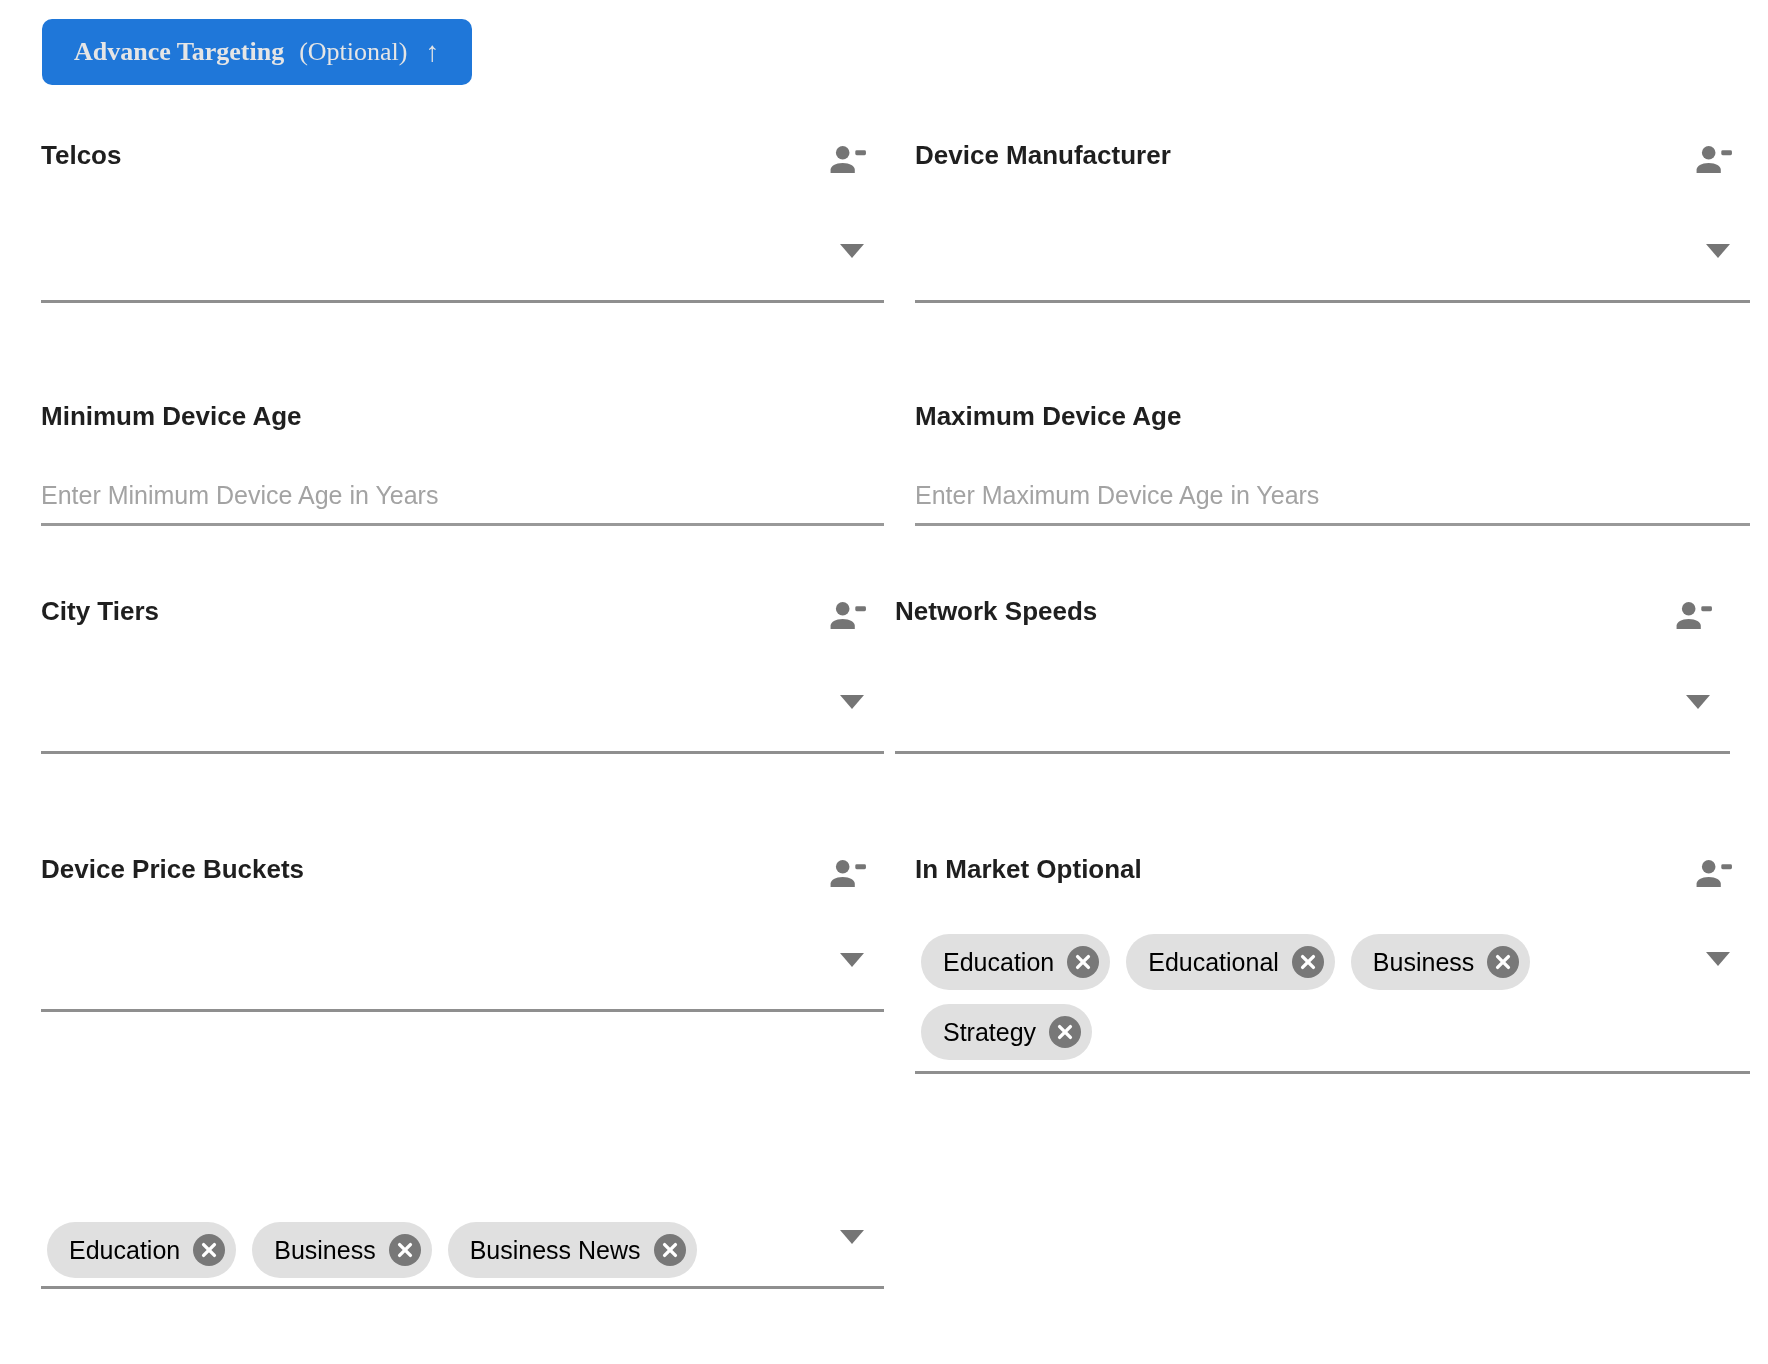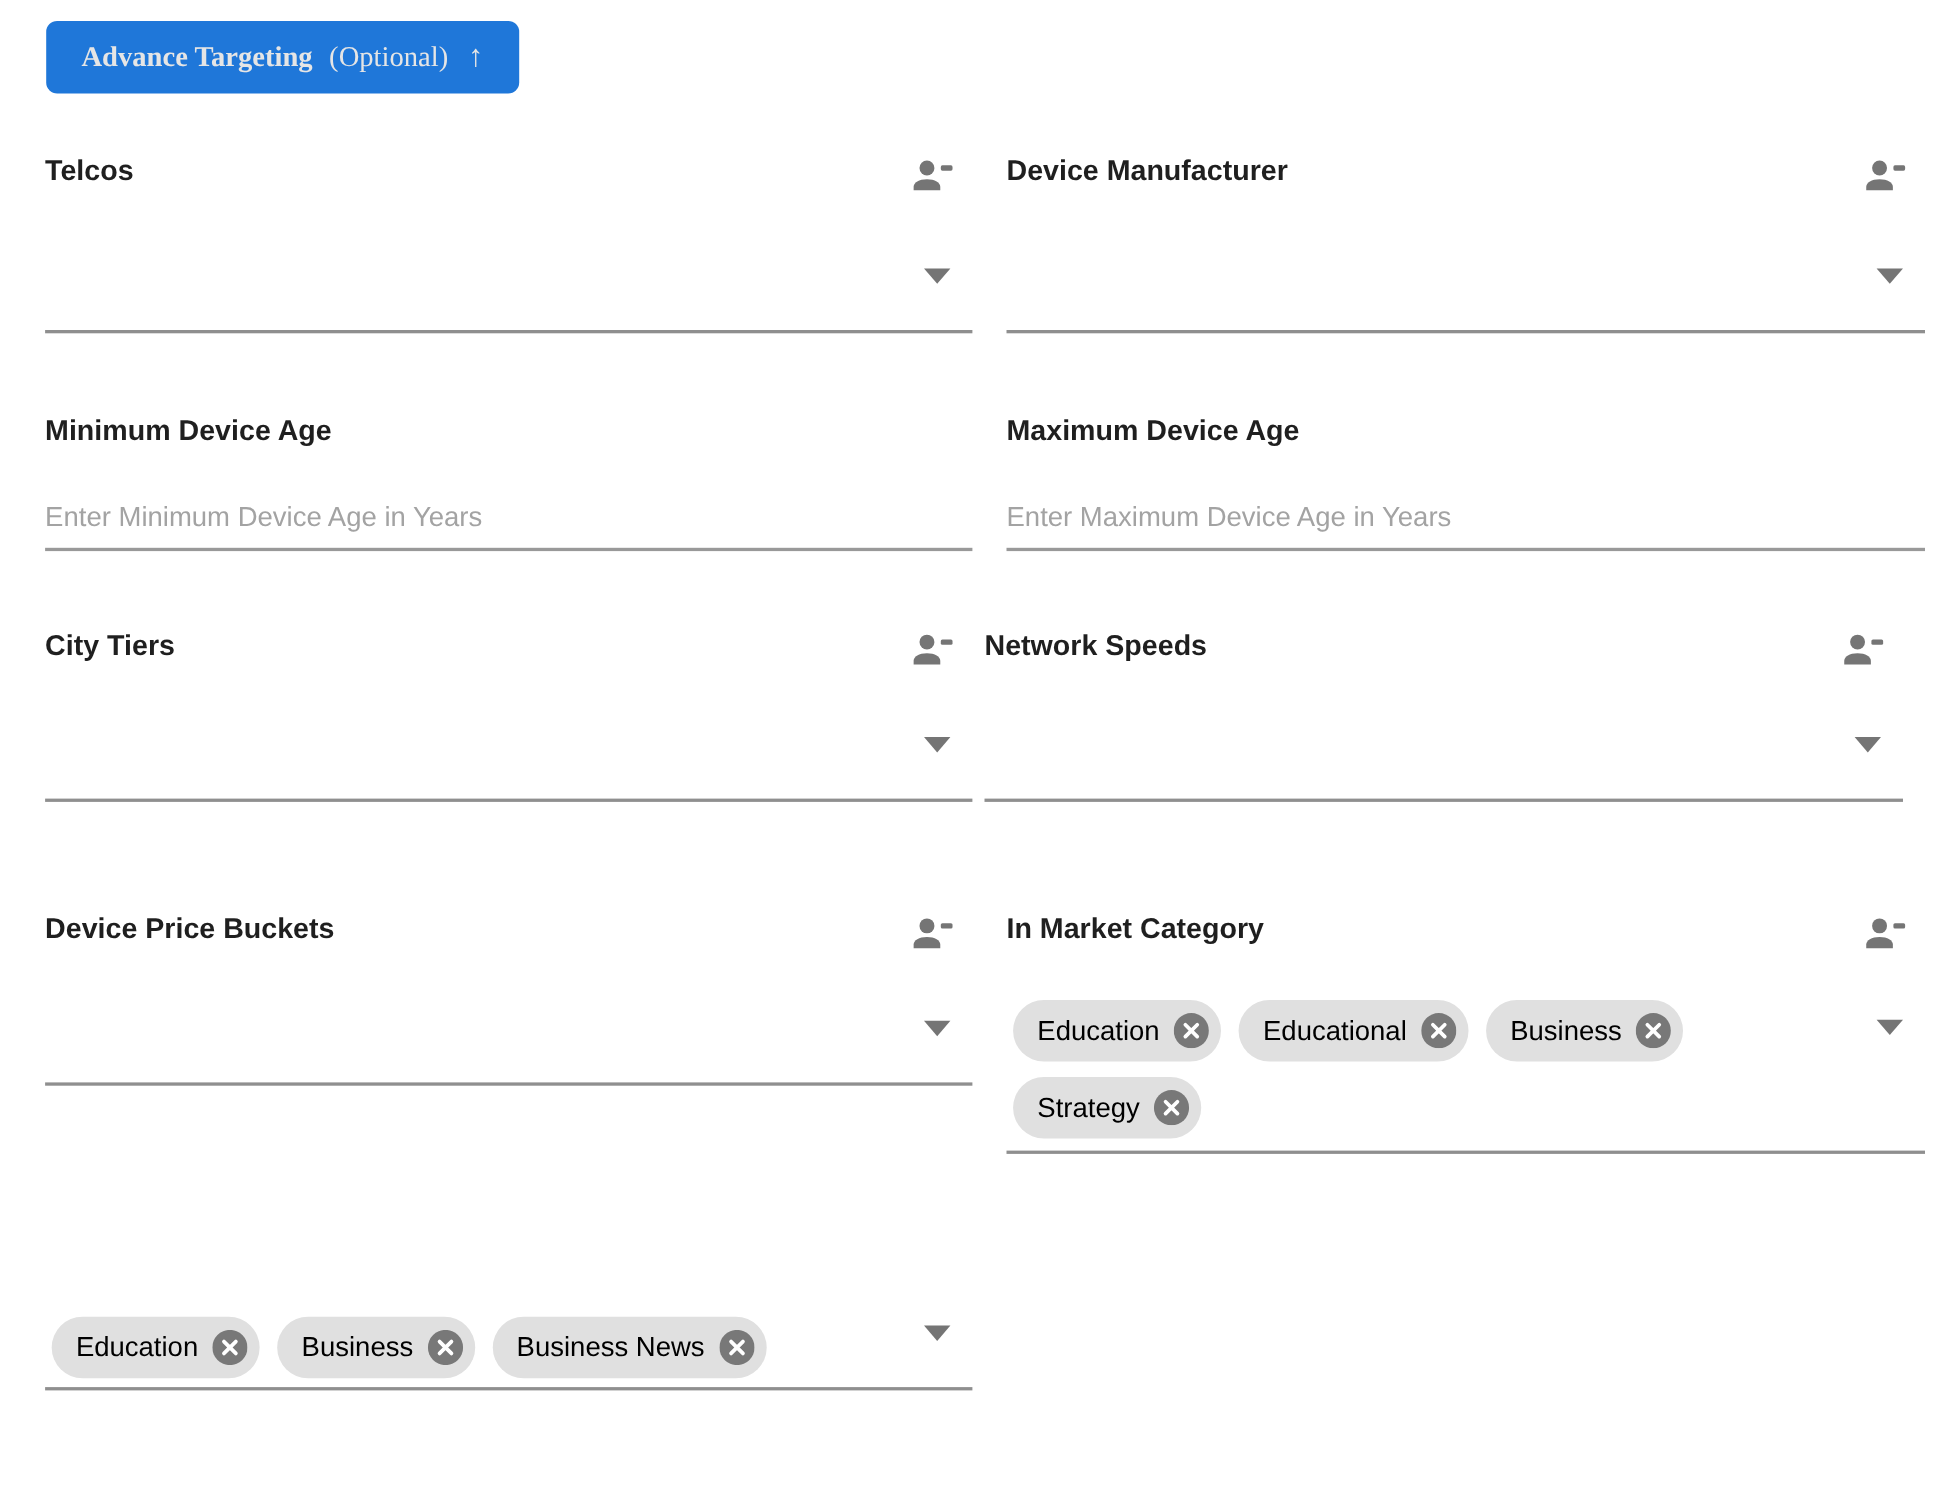--- a/index.html
+++ b/index.html
@@ -28,21 +28,21 @@
     font-family:Liberation Serif, serif;
     font-size:26px;cursor:pointer;gap:8px;
   }
   .adv-btn .b-bold{font-weight:700;}
   .adv-btn .b-reg{font-weight:400;margin-left:7px;}
   .adv-btn .b-arrow{font-weight:400;font-size:28px;margin-left:10px;line-height:1;}
 
   
   .row{display:grid;grid-template-columns:843px 835px;column-gap:31px;align-items:start;}
   .r1{margin-top:53px;}
-  .r2{margin-top:71px;}
+  .r2{margin-top:96px;}
   .r3{margin-top:68px;gap:11px;}
   .r4{margin-top:98px;}
   .r5{margin-top:94px;}
 
   .label-row{
     height:36px;display:flex;align-items:flex-start;justify-content:space-between;
   }
   .field-label{
     font-size:26px;font-weight:700;color:var(--label-text);line-height:34px;white-space:nowrap;
   }
@@ -200,21 +200,21 @@
               <use href="#person-remove-glyph"></use>
             </svg>
         </span>
       </div>
       <div class="select-box h121">
         <span class="caret bottom-pos"></span>
       </div>
     </div>
     <div class="cell">
       <div class="label-row">
-        <span class="field-label">In Market Category</span>
+        <span class="field-label">In Market Optional</span>
         <span class="person-icon">
           <svg width="39" height="31" viewBox="0 0 40 32">
               <use href="#person-remove-glyph"></use>
             </svg>
         </span>
       </div>
       <div class="select-box h-imc">
         <div class="chips imc">
           <span class="chip">
             <span class="chip-label">Education</span>

